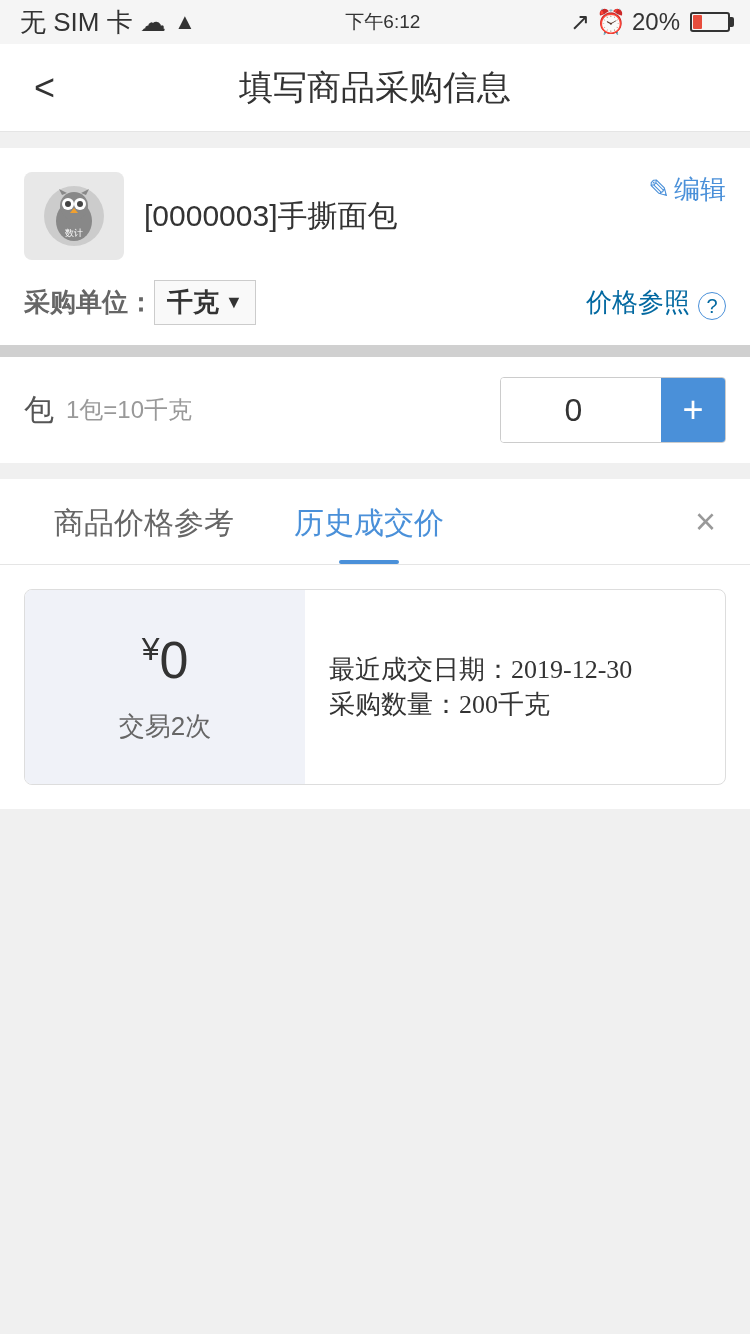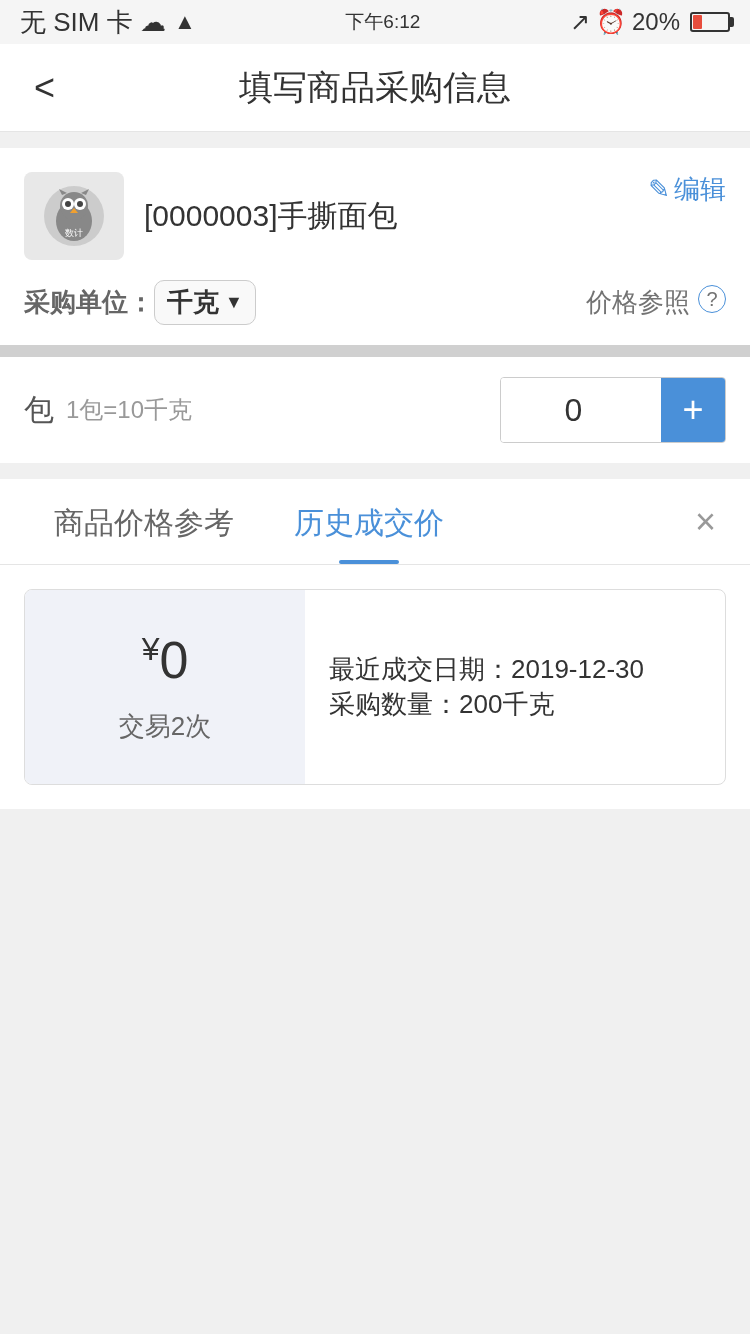--- a/index.html
+++ b/index.html
@@ -135,33 +135,33 @@
       margin-top: 20px;
     }
     .unit-label {
       font-size: 26px;
       color: #666;
     }
     .unit-select {
       display: inline-flex;
       align-items: center;
       border: 1px solid #ccc;
-      border-radius: 10px;
+      border-radius: 0;
       padding: 4px 12px;
       font-size: 26px;
       color: #333;
       background: #f9f9f9;
       cursor: pointer;
       gap: 6px;
     }
     .price-ref {
-      color: #737373;
-      font-size: 26px;
-      display: flex;
-      align-items: flex-start;
+      color: #0369a1;
+      font-size: 26px;
+      display: flex;
+      align-items: flex-end;
       gap: 8px;
       cursor: pointer;
     }
 
     
     .divider-gray {
       width: 750px;
       height: 12px;
       background: #d0d0d0;
     }
@@ -293,20 +293,21 @@
       color: #666;
       margin-top: 19px;
     }
     .history-right {
       flex: 1;
       padding: 30px 24px;
       display: flex;
       flex-direction: column;
       justify-content: center;
       gap: 0;
+      font-family: Liberation Serif, serif;
     }
     .history-detail-row {
       font-size: 26px;
       color: #333;
     }
 
     
     .bottom-space {
       background: #f0f0f0;
       height: 600px;

